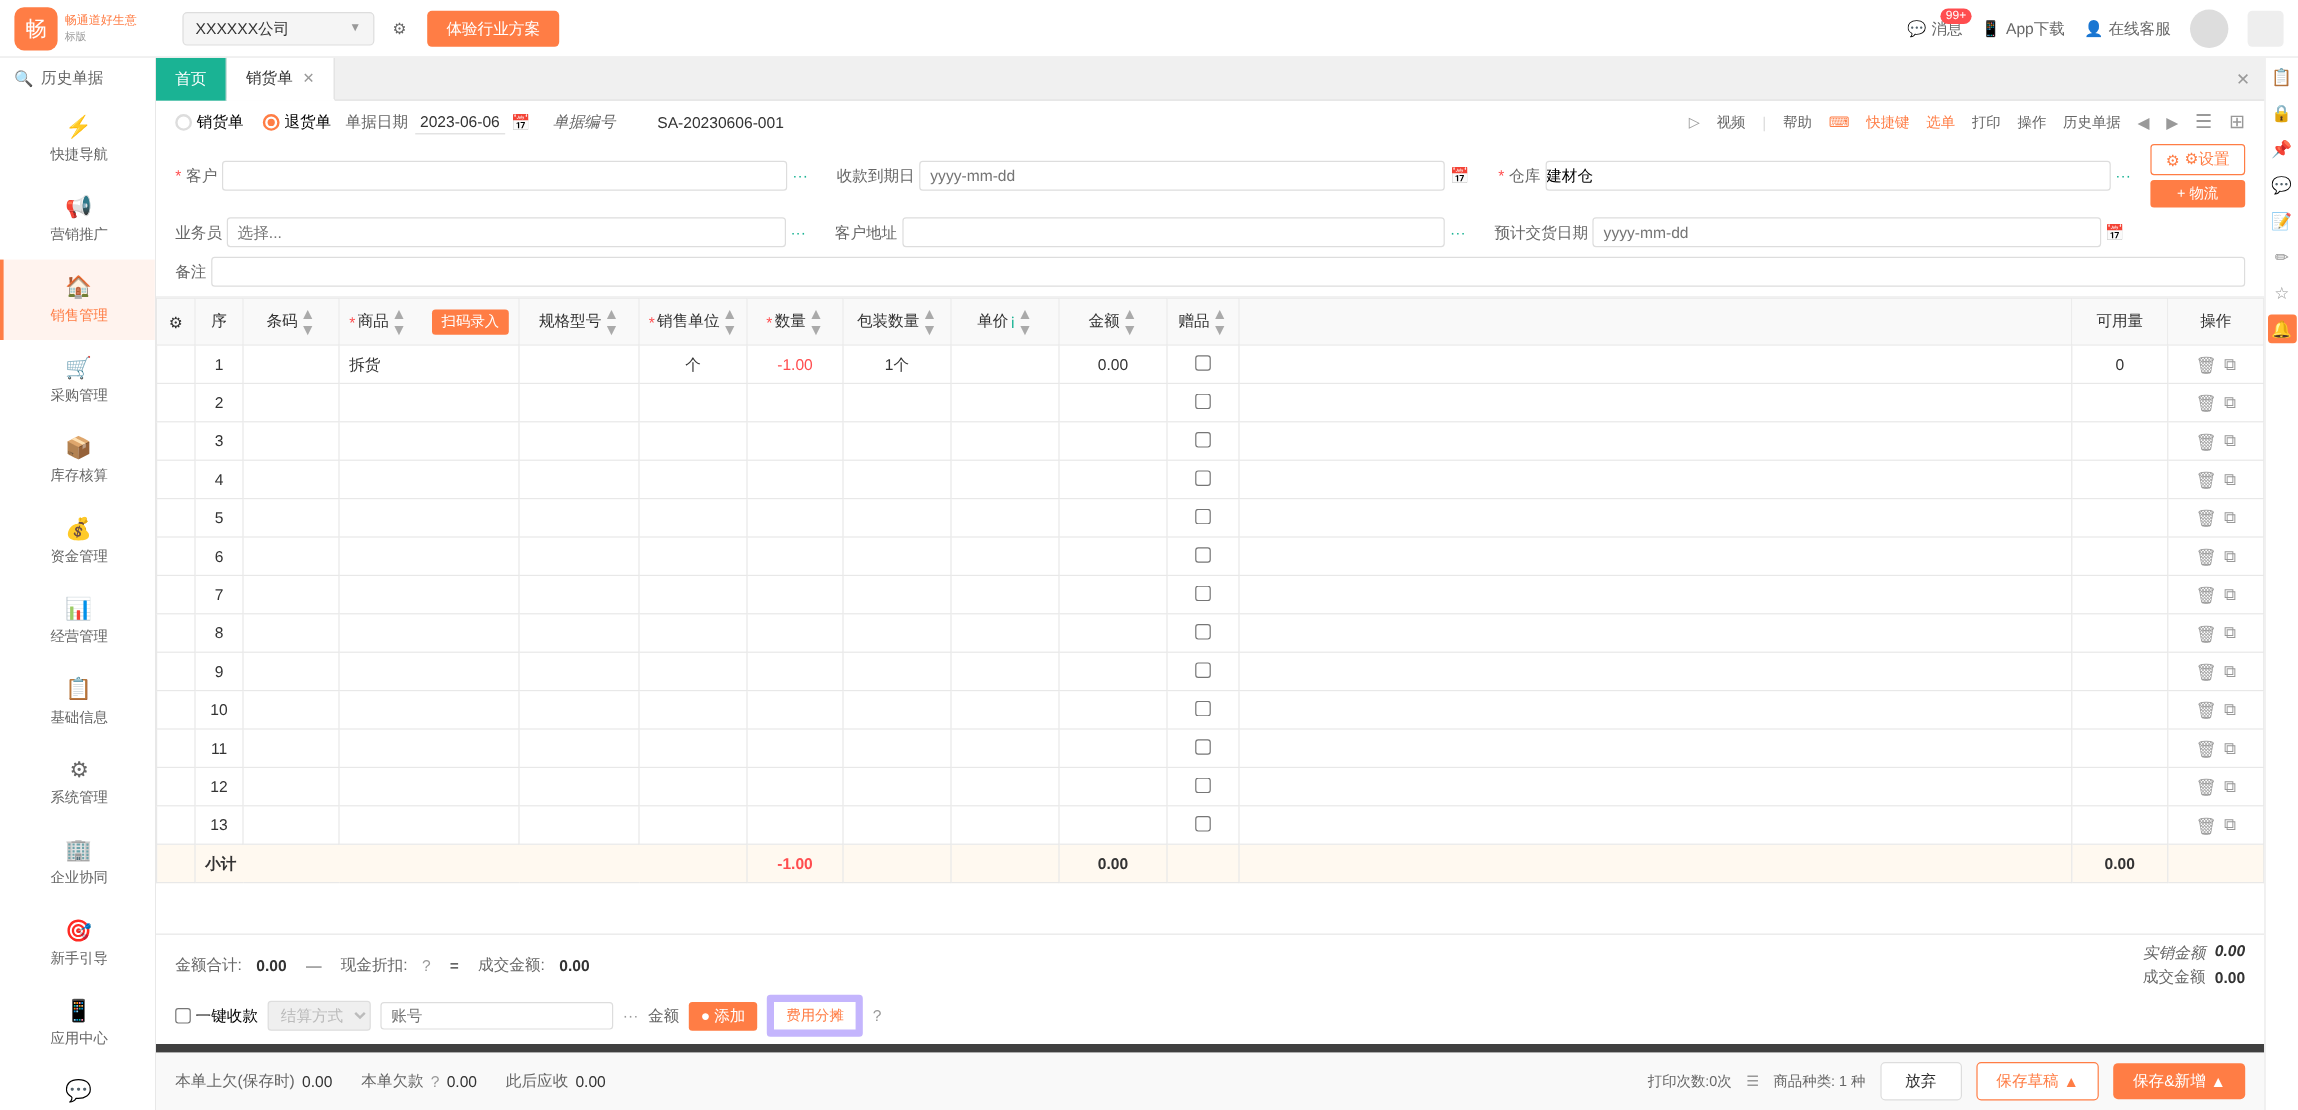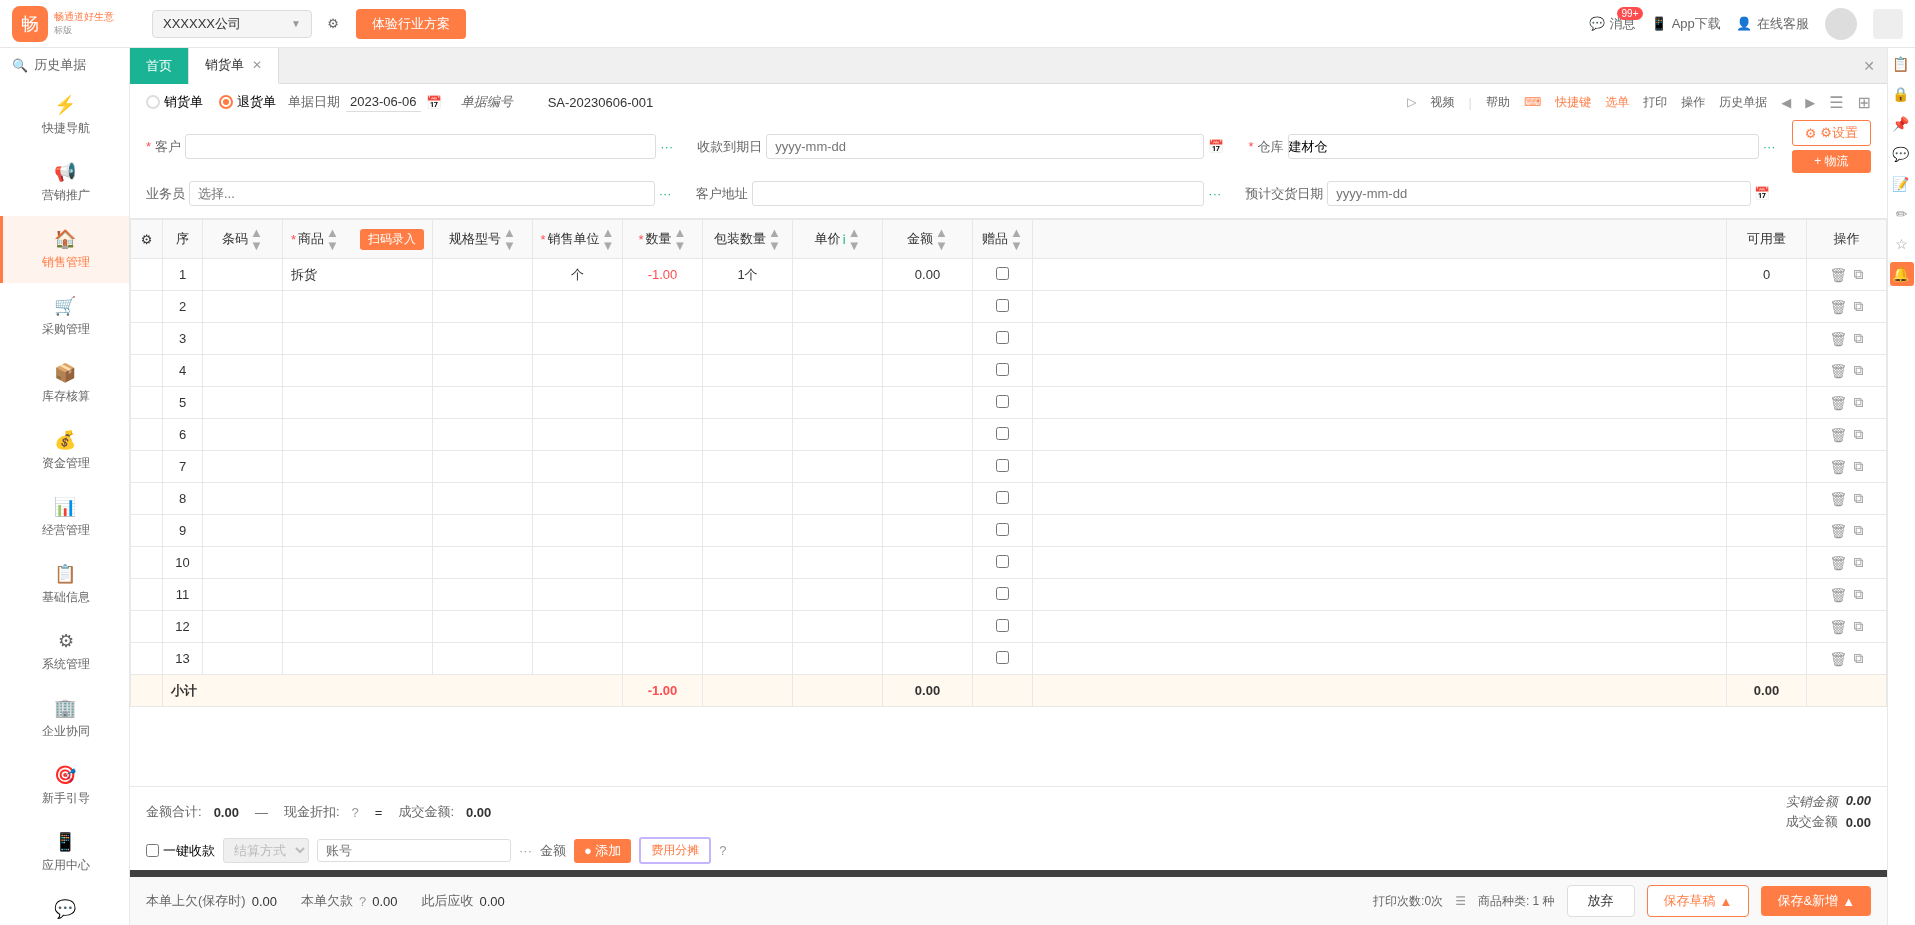--- a/index.html
+++ b/index.html
@@ -56,21 +56,21 @@
     .data-table th {
       background: #f9f9f9; border: 1px solid #e8e8e8; padding: 6px 8px;
       text-align: center; font-weight: normal; color: #333; white-space: nowrap; position: sticky; top: 0; z-index: 2;
     }
     .data-table td { border: 1px solid #e8e8e8; padding: 5px 8px; text-align: center; color: #333; height: 32px; }
     .scan-btn { background: #ff7d45; color: #fff; border: none; border-radius: 3px; padding: 2px 8px; font-size: 12px; cursor: pointer; }
     .subtotal-row td { background: #fff9f0; font-weight: bold; }
     .op-icons { display: flex; align-items: center; justify-content: center; gap: 6px; }
     .op-icon { color: #999; cursor: pointer; font-size: 14px; }
     .add-btn { background: #ff7d45; color: #fff; border: none; border-radius: 3px; padding: 3px 10px; cursor: pointer; font-size: 12px; }
-    .fee-btn { border: 2px solid #c4b5fd; color: #ff7d45; background: #fff; border-radius: 3px; padding: 3px 10px; cursor: pointer; font-size: 12px; }
+    .fee-btn { border: 6px solid #c4b5fd; color: #ff7d45; background: #fff; border-radius: 3px; padding: 3px 10px; cursor: pointer; font-size: 12px; }
     .help-icon { color: #999; cursor: pointer; }
 
     
     .footer-bar { background: #f9f9f9; border-top: 7px solid #404040; padding: 8px 16px; display: flex; align-items: center; }
     .footer-stats { display: flex; gap: 24px; align-items: center; }
     .footer-stat { display: flex; align-items: center; gap: 6px; color: #666; font-size: 12px; }
     .footer-stat-val { color: #333; }
     .footer-right { margin-left: auto; display: flex; align-items: center; gap: 12px; }
     .discard-btn { border: 1px solid #ddd; background: #fff; border-radius: 4px; padding: 6px 20px; cursor: pointer; color: #333; }
     .save-draft-btn { border: 1px solid #ff7d45; background: #fff; color: #ff7d45; border-radius: 4px; padding: 6px 16px; cursor: pointer; display: flex; align-items: center; gap: 4px; }
@@ -273,20 +273,24 @@
           <span style="color:#1ab394;cursor:pointer;">···</span>
         </div>
         <div style="display:flex;align-items:center;flex:1;gap:4px;margin-left:24px;">
           <span style="color:#666;">预计交货日期</span>
           <input type="text" placeholder="yyyy-mm-dd" style="flex: 1 1 0%; border: 1px solid rgb(221, 221, 221); border-radius: 3px; padding: 4px 8px; min-width: 0px; color: rgb(187, 187, 187);">
           <span style="color:#999;cursor:pointer;">📅</span>
         </div>
         <div style="width:100px;"></div>
       </div>
 
+      <div style="display:flex;align-items:center;gap:4px;margin-bottom:4px;">
+        <span style="color:#666;">备注</span>
+        <input type="text" style="flex: 1 1 0%; border: 1px solid rgb(221, 221, 221); border-radius: 3px; padding: 4px 8px; min-width: 0px;">
+      </div>
     </div>
 
     <div class="table-area">
       <table class="data-table">
         <colgroup>
           <col style="width:32px;">
           <col style="width:40px;">
           <col style="width:80px;">
           <col style="width:150px;">
           <col style="width:100px;">

